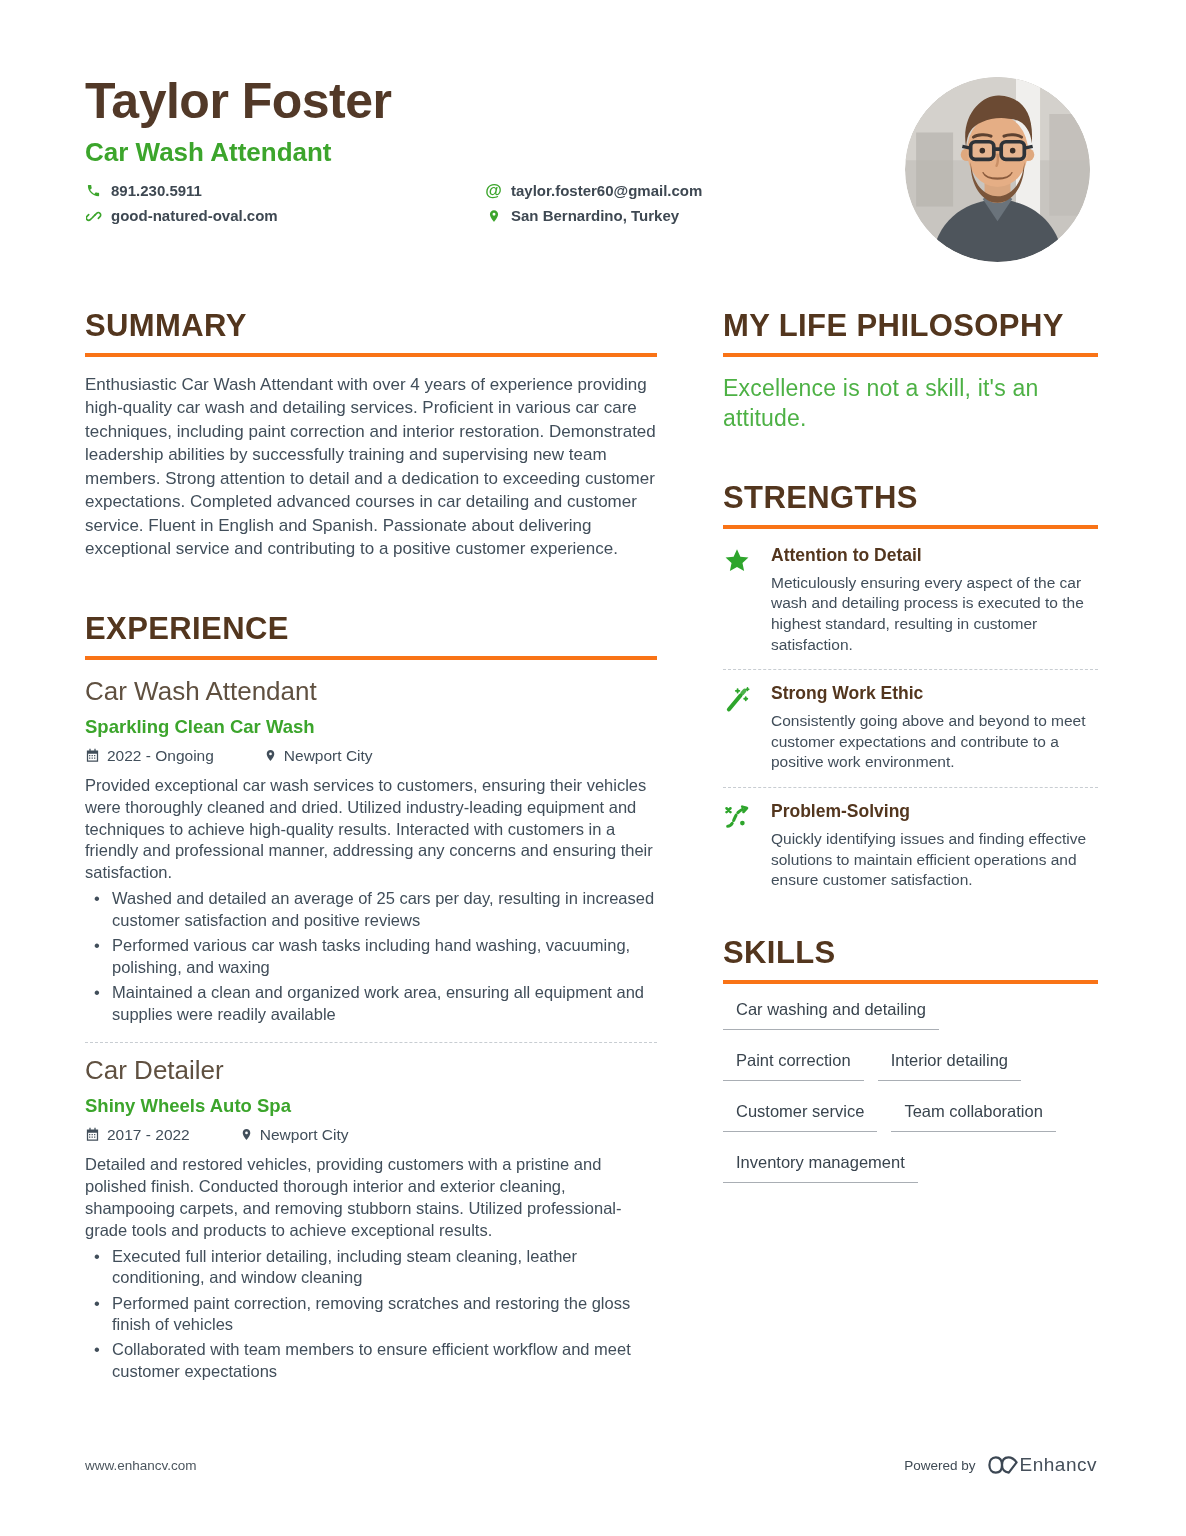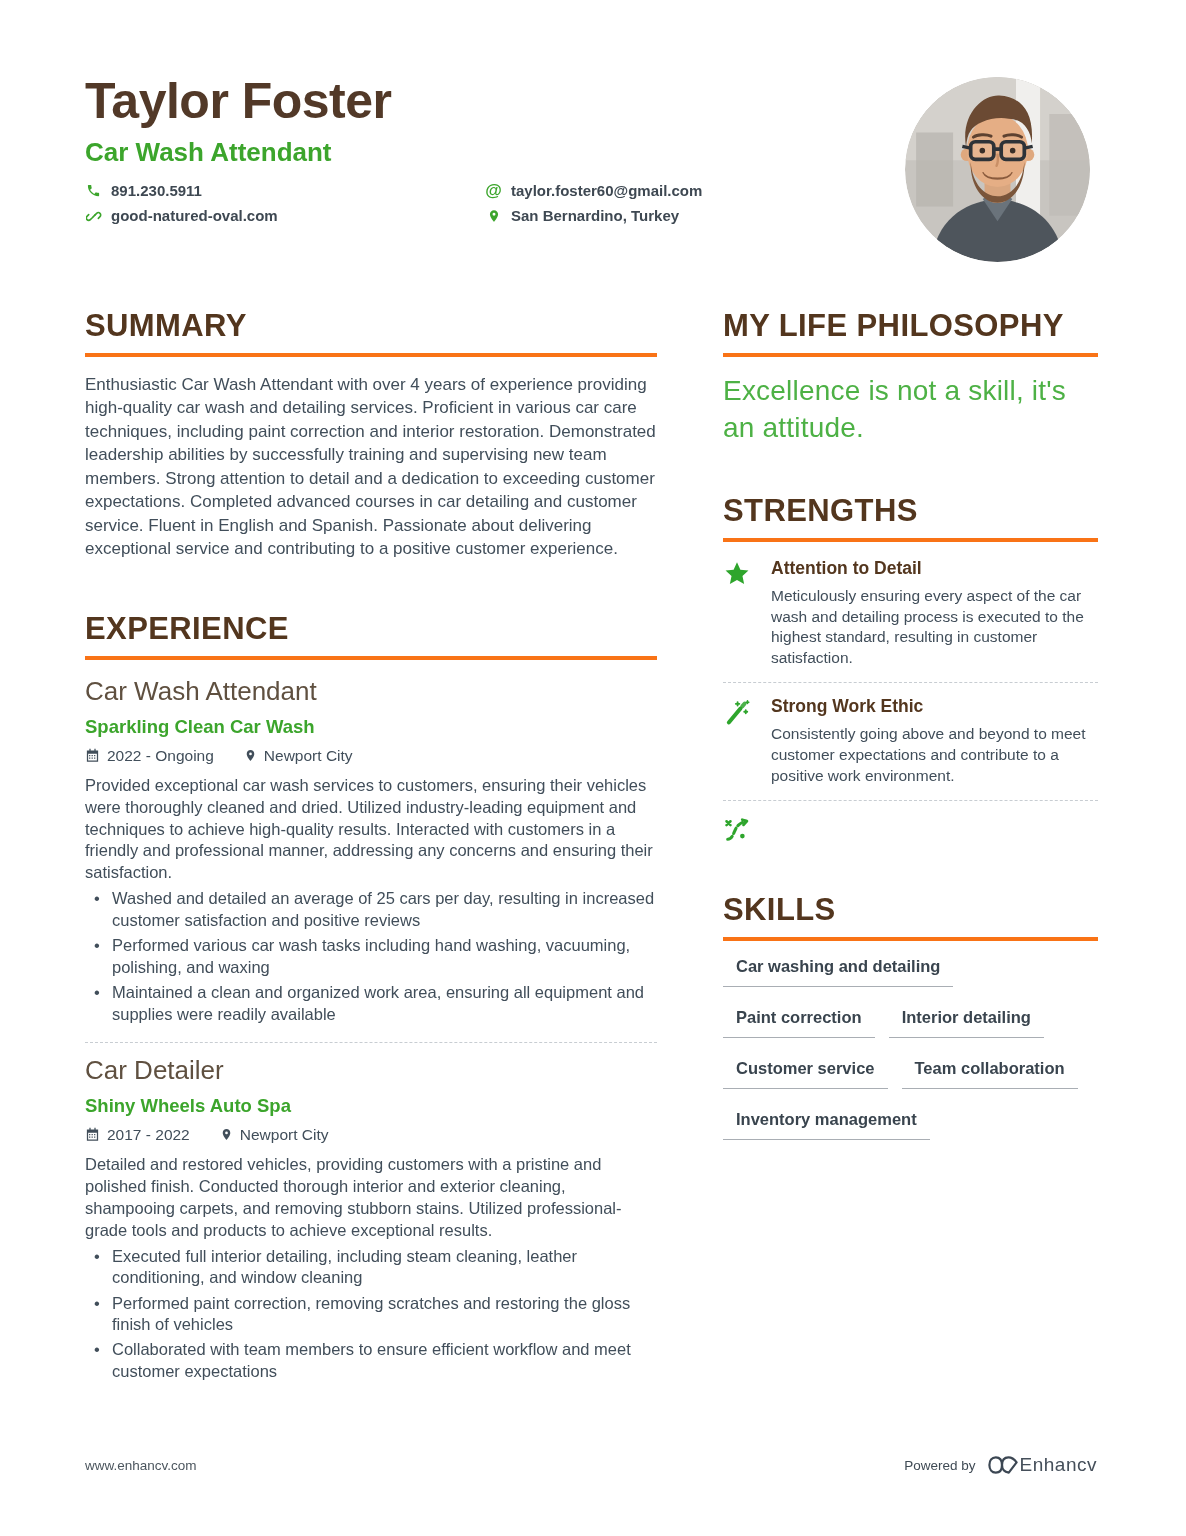--- a/index.html
+++ b/index.html
@@ -21,41 +21,41 @@
   .columns { display:grid; grid-template-columns:572px 375px; column-gap:66px; }
   .sec-heading {
     font-size:31px; font-weight:bold; color:#53361e; letter-spacing:0.4px;
     border-bottom:4px solid #f97316; padding-bottom:9px; margin-bottom:16px;
   }
   .section { margin-bottom:50px; }
   .body-text { font-size:17px; color:#414e5a; line-height:1.38; }
   
   .job-title { font-size:26px; font-weight:400; color:#5f5040; margin-top:6px; }
   .company { font-size:18.5px; font-weight:bold; color:#3ca52c; margin-top:9px; }
-  .meta-row { display:flex; align-items:center; gap:6px; margin-top:9px; font-size:15.5px; color:#414e5a; }
+  .meta-row { display:flex; align-items:center; gap:26px; margin-top:9px; font-size:15.5px; color:#414e5a; }
   .meta-item { display:flex; align-items:center; gap:7px; }
   .meta-item + .meta-item { margin-left:24px; }
   .meta-item svg { color:#414e5a; }
   .job-desc { font-size:16.5px; color:#414e5a; line-height:1.33; margin-top:10px; }
   ul.bullets { list-style:none; margin-top:4px; }
   ul.bullets li { position:relative; padding-left:27px; font-size:16.5px; color:#414e5a; line-height:1.3; margin-top:4px; }
   ul.bullets li::before { content:"•"; position:absolute; left:9px; color:#414e5a; }
   .dashed-sep { border:none; border-top:1px dashed #c8cdd2; margin:17px 0 12px 0; }
   
-  .quote { font-size:28px; color:#4db145; line-height:1.32; letter-spacing:0.2px; margin-top:4px; }
+  .quote { font-size:23px; color:#4db145; line-height:1.32; letter-spacing:0.2px; margin-top:4px; }
   .philosophy { margin-bottom:46px; }
   .strengths { margin-bottom:44px; }
   .strength { display:grid; grid-template-columns:48px 1fr; margin-top:4px; }
   .strength .s-icon { padding-top:2px; color:#2ea52c; }
   .strength-title { font-size:17.5px; font-weight:bold; color:#53361e; }
   .strength-text { font-size:15.5px; color:#414e5a; line-height:1.33; margin-top:7px; }
   .strength-sep { border:none; border-top:1px dashed #c8cdd2; margin:14px 0 13px 0; }
   
   .skill-row { display:flex; gap:14px; margin-bottom:21px; }
-  .skill-tag { font-size:16.5px; font-weight:bold; color:#39444e; padding:0 13px 10px 13px; border-bottom:1px solid #a9aeb4; white-space:nowrap;text-align:right; }
+  .skill-tag { font-size:16.5px; font-weight:normal; color:#39444e; padding:0 13px 10px 13px; border-bottom:1px solid #a9aeb4; white-space:nowrap;text-align:right; }
   
   .footer { margin-top:auto; display:flex; align-items:center; justify-content:space-between; }
   .footer-site { font-size:13.5px; color:#4c565e; cursor:pointer; }
   .powered { display:flex; align-items:center; gap:10px; }
   .powered-label { font-size:13.5px; color:#3f4a54; }
   .brand { display:flex; align-items:center; cursor:pointer; }
   .brand-name { font-size:19px; color:#454f5a; letter-spacing:0.5px; }
 </style>
 </head>
 <body>
@@ -248,20 +248,24 @@
 
         <div class="strength">
           <div class="s-icon">
             <svg width="28" height="28" viewBox="0 0 24 24" fill="none" stroke="#2ea52c" stroke-linecap="round">
               <path d="M4 20 C9 20 9 12 13 8 C15 6 17 5 19.5 4.6" stroke-width="2.6" stroke-dasharray="5 2.6"></path>
               <path d="M16.5 3.2 L20.5 4.4 L17.6 7.6" stroke-width="2.4" fill="none" stroke-linejoin="round"></path>
               <path d="M3 4.5 l3.4 3.4 M6.4 4.5 L3 7.9" stroke-width="2.2"></path>
               <circle cx="16.6" cy="17.2" r="2" fill="#2ea52c" stroke="none"></circle>
             </svg>
           </div>
+          <div>
+            <div class="strength-title">Problem-Solving</div>
+            <div class="strength-text">Quickly identifying issues and finding effective solutions to maintain efficient operations and ensure customer satisfaction.</div>
+          </div>
         </div>
       </div>
 
       <div class="skills-section">
         <div class="sec-heading">SKILLS</div>
         <div class="skill-row">
           <span class="skill-tag">Car washing and detailing</span>
         </div>
         <div class="skill-row">
           <span class="skill-tag">Paint correction</span>

